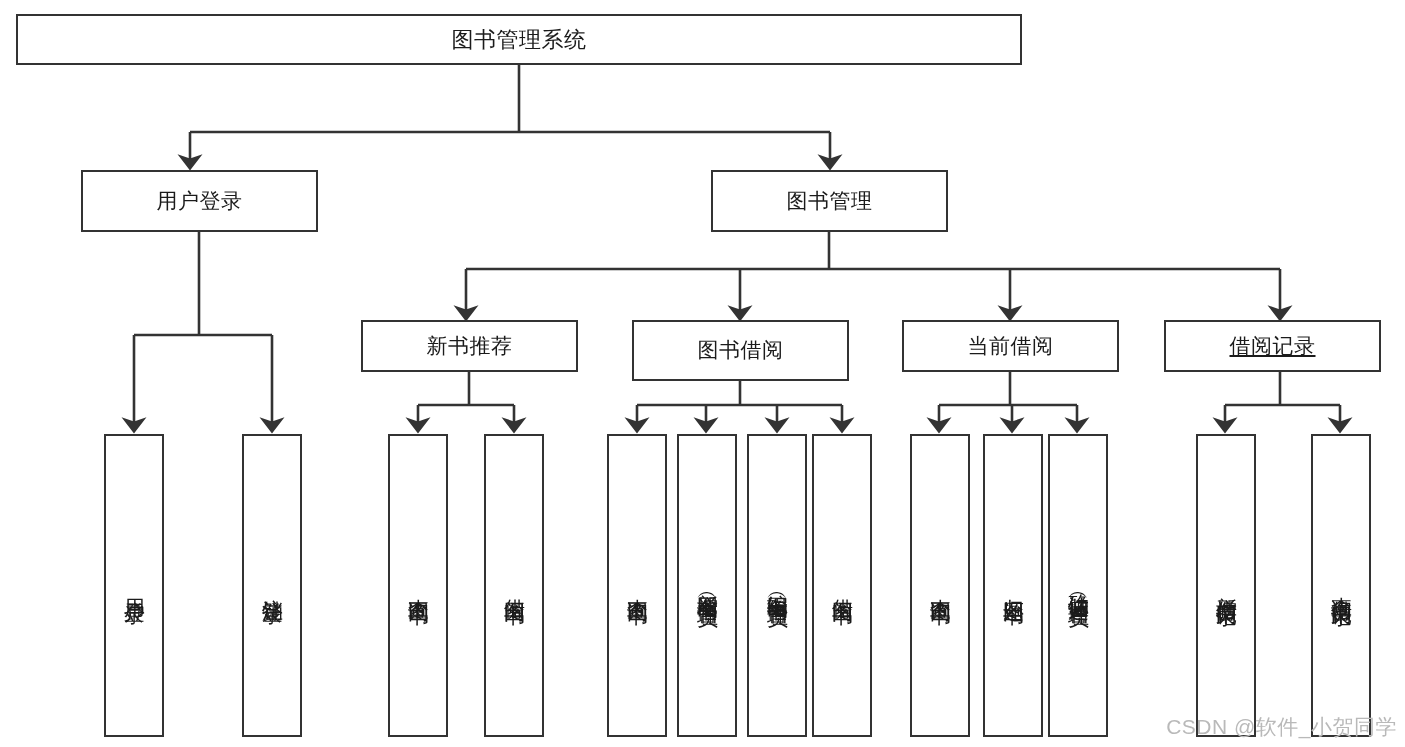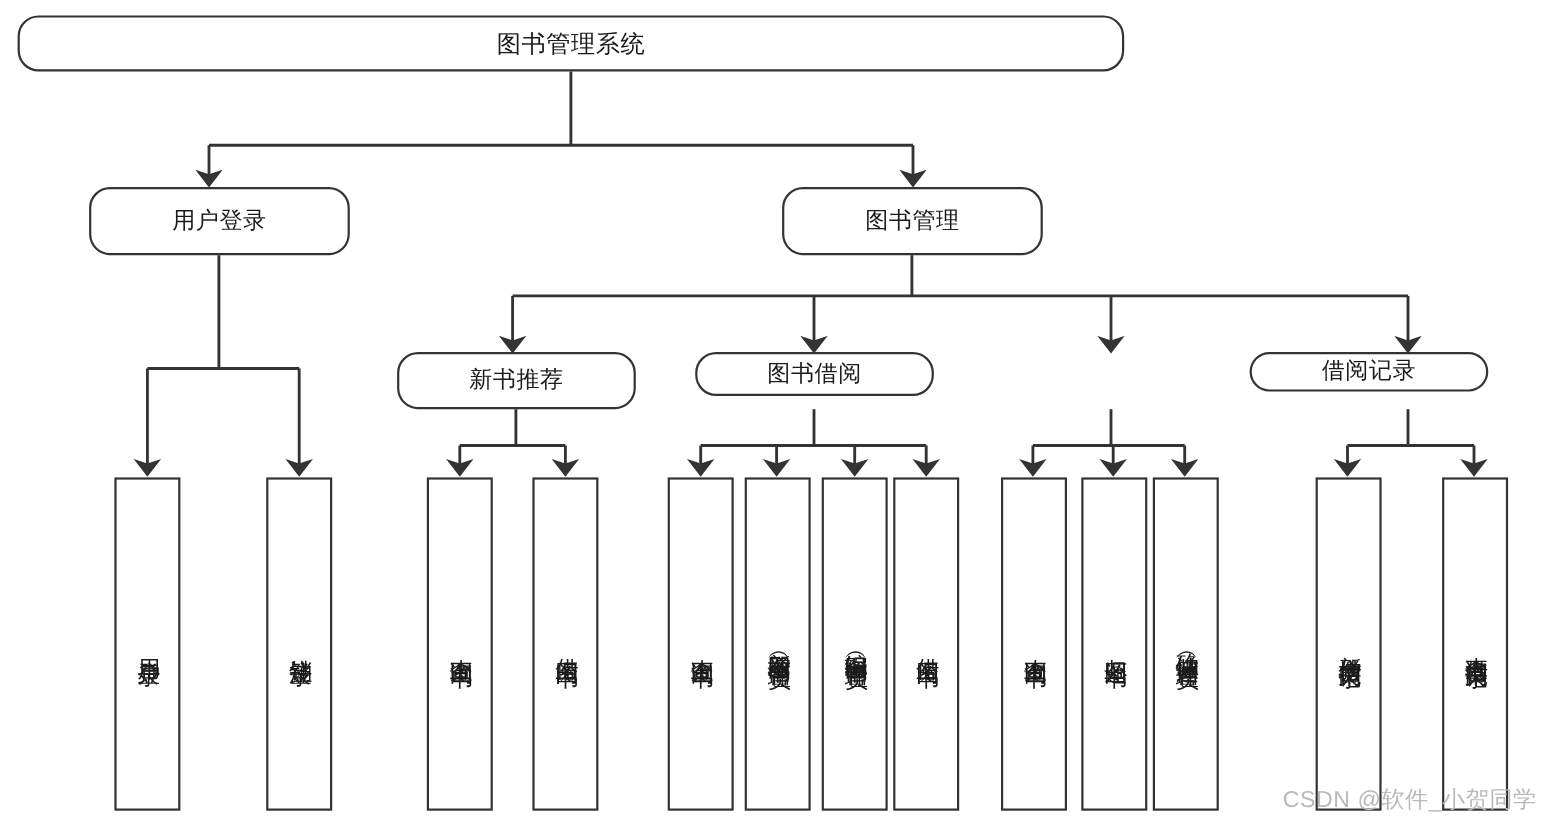--- a/index.html
+++ b/index.html
@@ -35,21 +35,20 @@
     display: flex;
     align-items: center;
     justify-content: center;
     color: #1b1b1b;
     line-height: 1.18;
   }
   .node.horiz {
     font-size: 21px;
     letter-spacing: 0.5px;
     white-space: nowrap;
-    border-radius: 19px;
   }
   .node.root {
     font-size: 22px;
   }
   .node.vert {
     writing-mode: vertical-rl;
     text-orientation: upright;
     font-size: 21px;
     letter-spacing: 2px;
     padding: 6px 0;
@@ -134,24 +133,27 @@
   <div class="node horiz" style="left:81px; top:170px; width:237px; height:62px;">
     <span class="label">用户登录</span>
   </div>
   <div class="node horiz" style="left:361px; top:320px; width:217px; height:52px;">
     <span class="label">新书推荐</span>
   </div>
 
   <div class="node horiz" style="left:711px; top:170px; width:237px; height:62px;">
     <span class="label">图书管理</span>
   </div>
-  <div class="node horiz" style="left:632px; top:320px; width:217px; height:40px;text-align:center;">
+  <div class="node horiz" style="left:632px; top:320px; width:217px; height:61px;text-align:center;">
     <span class="label">图书借阅</span>
   </div>
-  <div class="node horiz" style="left:1136px; top:320px; width:217px; height:36px;">
+  <div class="node horiz" style="left:902px; top:320px; width:217px; height:52px;">
+    <span class="label">当前借阅</span>
+  </div>
+  <div class="node horiz" style="left:1164px; top:320px; width:217px; height:52px;text-decoration:underline;">
     <span class="label">借阅记录</span>
   </div>
 
   <div class="node vert" style="left:104px; top:434px; width:60px; height:303px;">
     <span class="label">用户登录</span>
   </div>
   <div class="node vert" style="left:242px; top:434px; width:60px; height:303px;">
     <span class="label">注销登录</span>
   </div>
 

